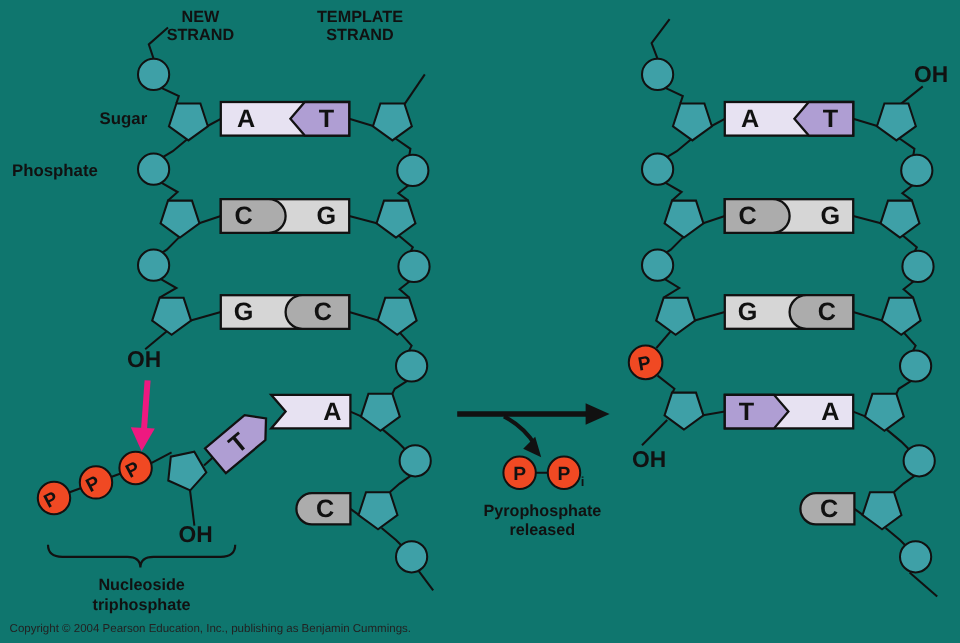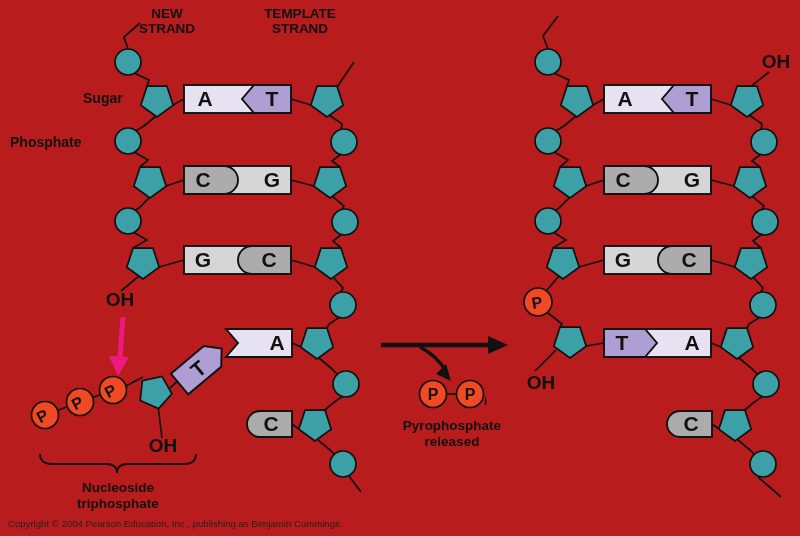--- a/index.html
+++ b/index.html
@@ -1,16 +1,16 @@
 <!DOCTYPE html>
 <html style="--teal: #3EA0A7; --lavender: #E7E2F2; --purple: #AF9ED3; --gray_light: #D6D6D6; --gray_dark: #ACACAC; --red: #F04923; --pink: #EE1980; --line: #111111; --text: #111111;"><head>
 <meta charset="utf-8">
 <style>
   html,body{margin:0;padding:0;background:#fff;}
-  .stage{width:800px;height:536px;position:relative;background:#b91c1c;}
+  .stage{width:800px;height:536px;position:relative;background:#0f766e;}
   svg{display:block;}
   .ln{stroke:var(--line);stroke-width:1.7;fill:none;}
   .teal{fill:var(--teal);stroke:var(--line);stroke-width:1.7;}
   .red{fill:var(--red);stroke:var(--line);stroke-width:1.7;}
   .bar{stroke:var(--line);stroke-width:1.9;}
   .lav{fill:var(--lavender);}
   .pur{fill:var(--purple);}
   .gl{fill:var(--gray_light);}
   .gd{fill:var(--gray_dark);}
   .t{font-family:"Liberation Sans",sans-serif;font-weight:700;fill:var(--text);}

